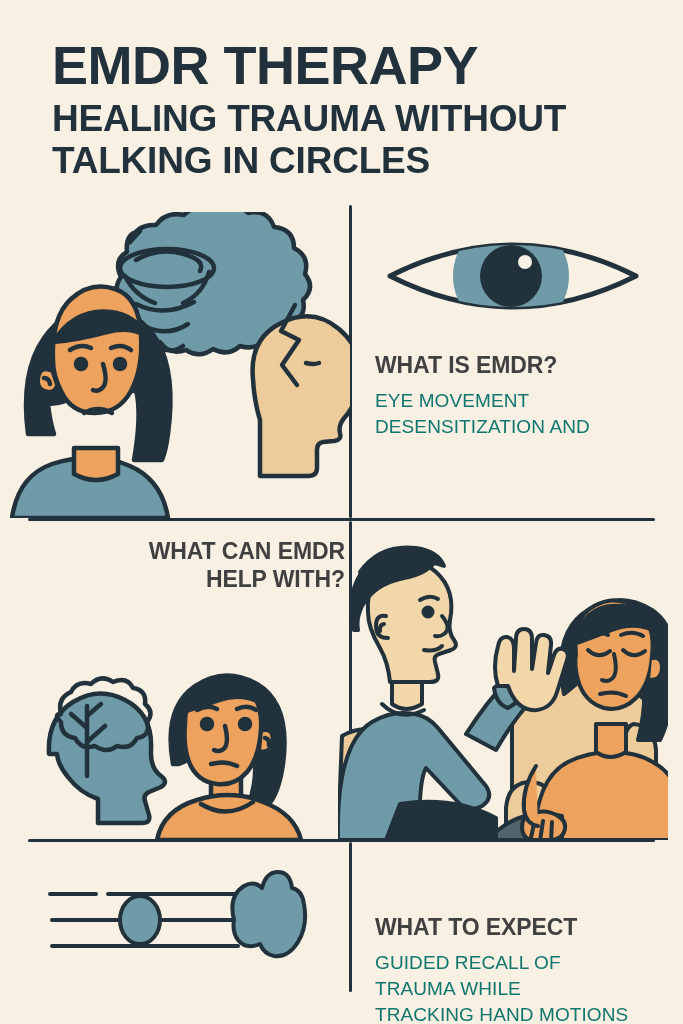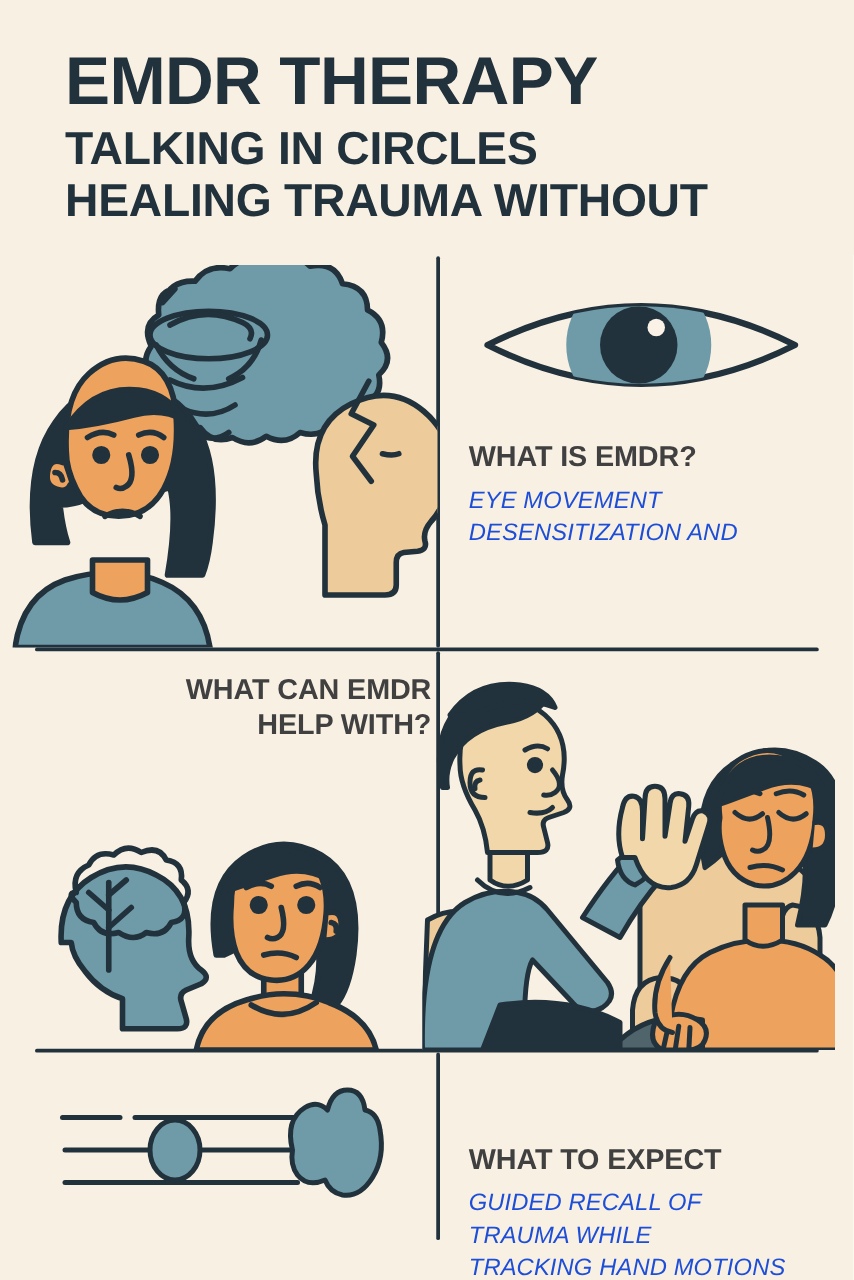--- a/index.html
+++ b/index.html
@@ -66,25 +66,24 @@
     font-size: 23px;
     font-weight: bold;
     color: #404040;
     line-height: 1.2;
     letter-spacing: -0.1px;
     margin: 0 0 8px 0;
   }
   .block-body {
     font-size: 19px;
     font-weight: normal;
-    color: #1d4ed8;
+    color: #0f766e;
     line-height: 1.38;
     letter-spacing: 0.1px;
     margin: 0;
-    font-style: italic;
   }
 
   #blk-what-is    { position: absolute; left: 375px; top: 352px; width: 280px; }
   #blk-help-with  { position: absolute; left: 55px;  top: 538px; width: 290px; text-align: right; }
   #blk-expect     { position: absolute; left: 375px; top: 914px; width: 290px; }
 
   
   .art { position: absolute; }
   #art-worry   { left: 10px;  top: 212px; width: 340px; height: 306px; }
   #art-eye     { left: 368px; top: 206px; width: 290px; height: 140px; }
@@ -93,22 +92,22 @@
   #art-motion  { left: 14px;  top: 858px; width: 330px; height: 132px; }
   .art svg { display: block; width: 100%; height: 100%; }
 </style>
 </head>
 <body>
 
 <div id="poster">
 
   <div id="header">
     <div class="title-main">EMDR THERAPY</div>
+    <div class="title-sub">HEALING TRAUMA WITHOUT</div>
     <div class="title-sub">TALKING IN CIRCLES</div>
-    <div class="title-sub">HEALING TRAUMA WITHOUT</div>
   </div>
 
   <div class="divider-h" style="top:518px;"></div>
   <div class="divider-h" style="top:839px;"></div>
   <div class="divider-v" style="top:205px; height:313px;"></div>
   <div class="divider-v" style="top:521px; height:318px;"></div>
   <div class="divider-v" style="top:842px; height:150px;"></div>
 
   <div class="art" id="art-worry">
     <svg viewBox="0 0 340 306" xmlns="http://www.w3.org/2000/svg">

